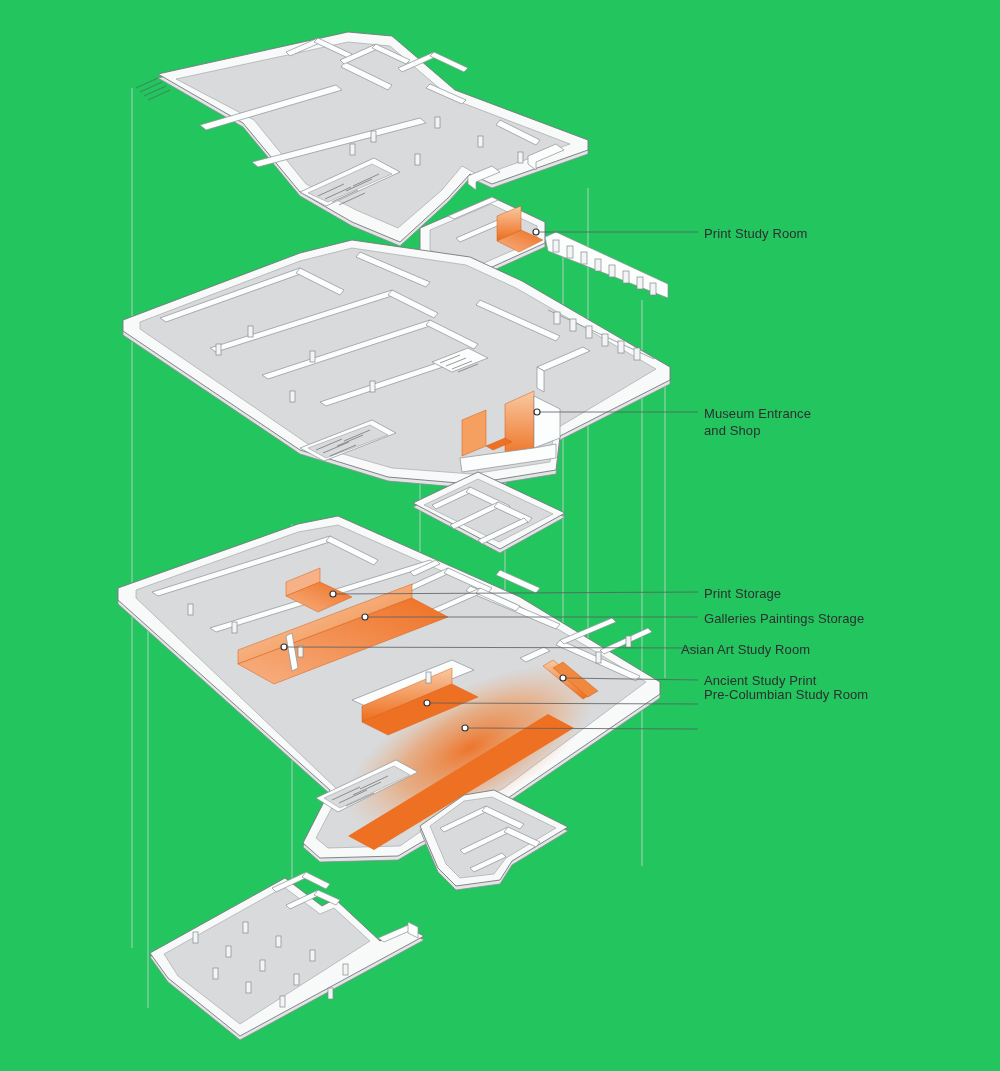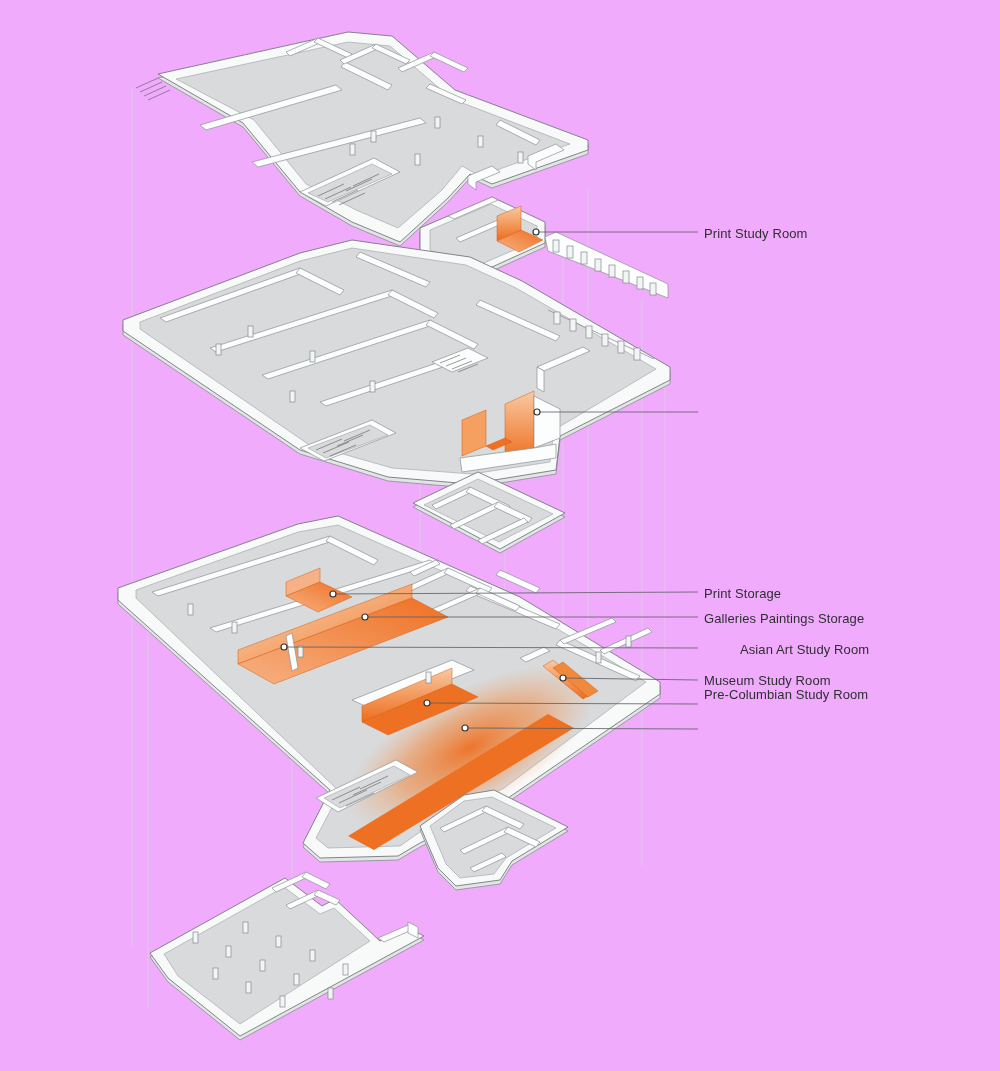--- a/index.html
+++ b/index.html
@@ -1,17 +1,17 @@
 <!DOCTYPE html>
 <html><head>
 <meta charset="utf-8">
 <style>
   html,body{margin:0;padding:0;background:#ffffff;}
   .stage{
-    position:relative;width:1000px;height:1071px;background:#f0abfc;
+    position:relative;width:1000px;height:1071px;background:#22c55e;
     font-family:"Liberation Sans", sans-serif;overflow:hidden;
   }
   .stage svg{position:absolute;left:0;top:0;}
   .ann-label{
     position:absolute;
     font-size:13px;line-height:17px;color:#2e2f30;
     letter-spacing:0.1px;
   }
   
   .slabshadow{fill:#e2e4e6;stroke:#898d91;stroke-width:0.8;}
@@ -329,19 +329,20 @@
     <circle class="marker" cx="333" cy="594" r="3"></circle>
     <circle class="marker" cx="365" cy="617" r="3"></circle>
     <circle class="marker" cx="284" cy="647" r="3"></circle>
     <circle class="marker" cx="563" cy="678" r="3"></circle>
     <circle class="marker" cx="427" cy="703" r="3"></circle>
     <circle class="marker" cx="465" cy="728" r="3"></circle>
   </g>
 </svg>
 
 <div class="ann-label" style="left:704px;top:225px;width:170px">Print Study Room</div>
+<div class="ann-label" style="left:704px;top:405px;width:130px">Museum Entrance and Shop</div>
 <div class="ann-label" style="left:704px;top:585px;width:170px">Print Storage</div>
 <div class="ann-label" style="left:704px;top:610px;width:210px">Galleries Paintings Storage</div>
-<div class="ann-label" style="left:740px;top:641px;width:190px">Asian Art Study Room</div>
-<div class="ann-label" style="left:704px;top:672px;width:180px">Museum Study Room</div>
+<div class="ann-label" style="left:681px;top:641px;width:190px">Asian Art Study Room</div>
+<div class="ann-label" style="left:704px;top:672px;width:180px">Ancient Study Print</div>
 <div class="ann-label" style="left:704px;top:686px;width:200px">Pre-Columbian Study Room</div>
 
 </div>
 
 </body></html>

